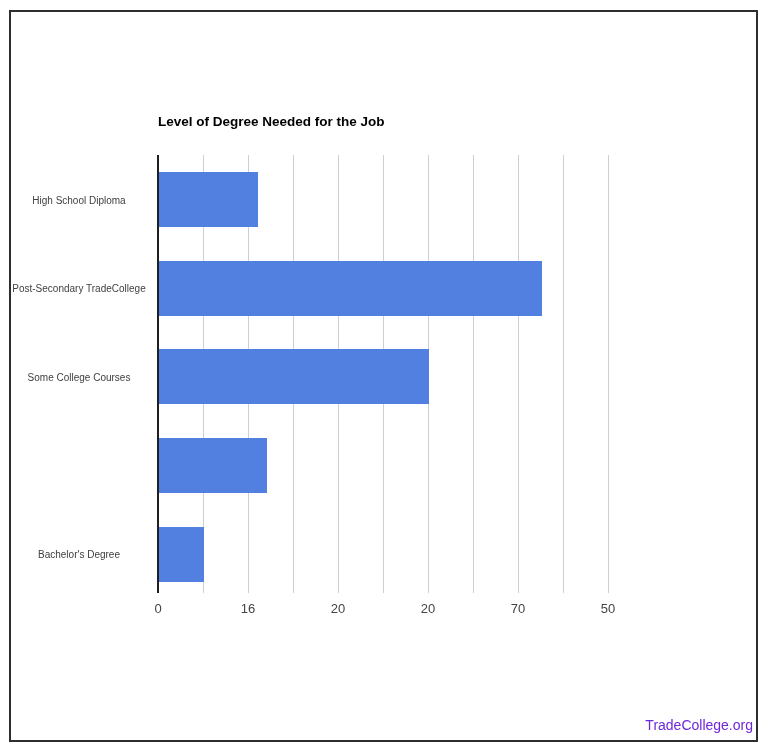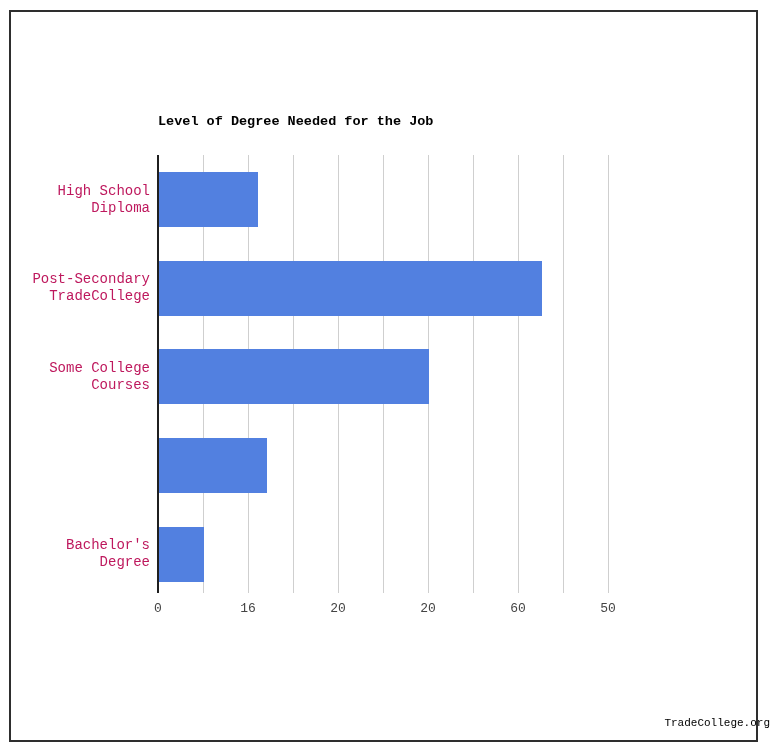--- a/index.html
+++ b/index.html
@@ -1,20 +1,20 @@
 <!DOCTYPE html>
 <html><head>
 <meta charset="utf-8">
 <style>
   html,body{margin:0;padding:0;background:#ffffff;}
   .page{
     position:relative;
     width:770px;height:754px;
     background:#ffffff;
-    font-family:Liberation Mono, monospace;
+    font-family:Liberation Sans, sans-serif;
     overflow:hidden;
   }
   .frame{
     position:absolute;
     left:9px;top:10px;
     width:749px;height:732px;
     box-sizing:border-box;
     border:2px solid #2e2e2e;
     background:#ffffff;
   }
@@ -38,38 +38,38 @@
     background:#1f1f1f;
   }
   .bar{
     position:absolute;
     left:159px;height:55px;
     background:#5280e0;
   }
   .cat-label{
     position:absolute;
     left:8px;width:142px;
-    text-align:right;
-    font-size:14px;
+    text-align:center;
+    font-size:10px;
     line-height:17px;
-    color:#be185d;
+    color:#404040;
     transform:translateY(-50%);
   }
   .x-tick{
     position:absolute;
     top:601px;
     transform:translateX(-50%);
     font-size:13px;
     color:#444444;
   }
   .footer-link{
     position:absolute;
-    right:0;top:717px;
-    font-size:11px;
-    color:#000000;
+    right:17px;top:717px;
+    font-size:14px;
+    color:#6d28d9;
     text-decoration:none;
     white-space:nowrap;
   }
 </style>
 </head>
 <body>
 
 <div class="page">
 
   <div class="frame"></div>
@@ -97,18 +97,18 @@
 
   <div class="cat-label" style="top:200px">High School Diploma</div>
   <div class="cat-label" style="top:288px">Post-Secondary TradeCollege</div>
   <div class="cat-label" style="top:377px">Some College Courses</div>
   <div class="cat-label" style="top:554px">Bachelor's Degree</div>
 
   <div class="x-tick" style="left:158px">0</div>
   <div class="x-tick" style="left:248px">16</div>
   <div class="x-tick" style="left:338px">20</div>
   <div class="x-tick" style="left:428px">20</div>
-  <div class="x-tick" style="left:518px">60</div>
+  <div class="x-tick" style="left:518px">70</div>
   <div class="x-tick" style="left:608px">50</div>
 
   <a class="footer-link" href="#">TradeCollege.org</a>
 
 </div>
 
 </body></html>

